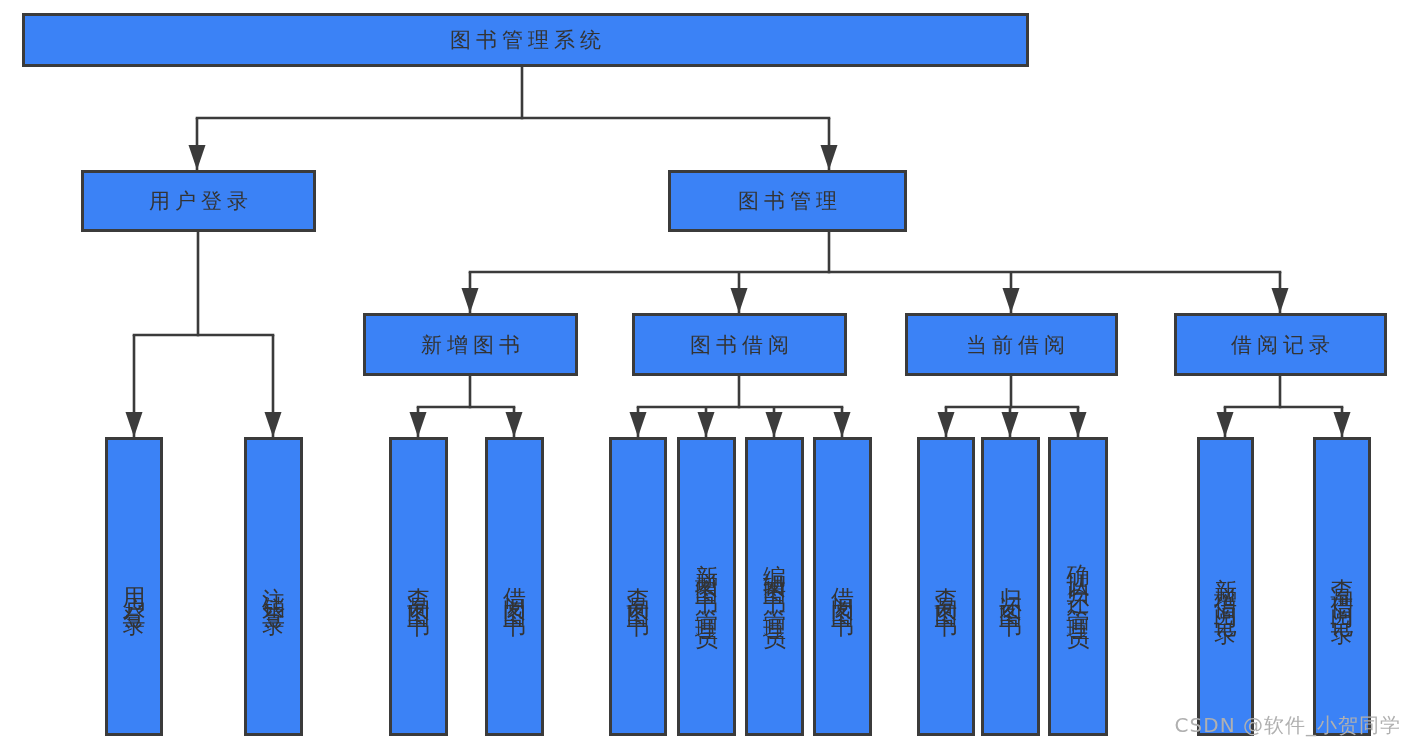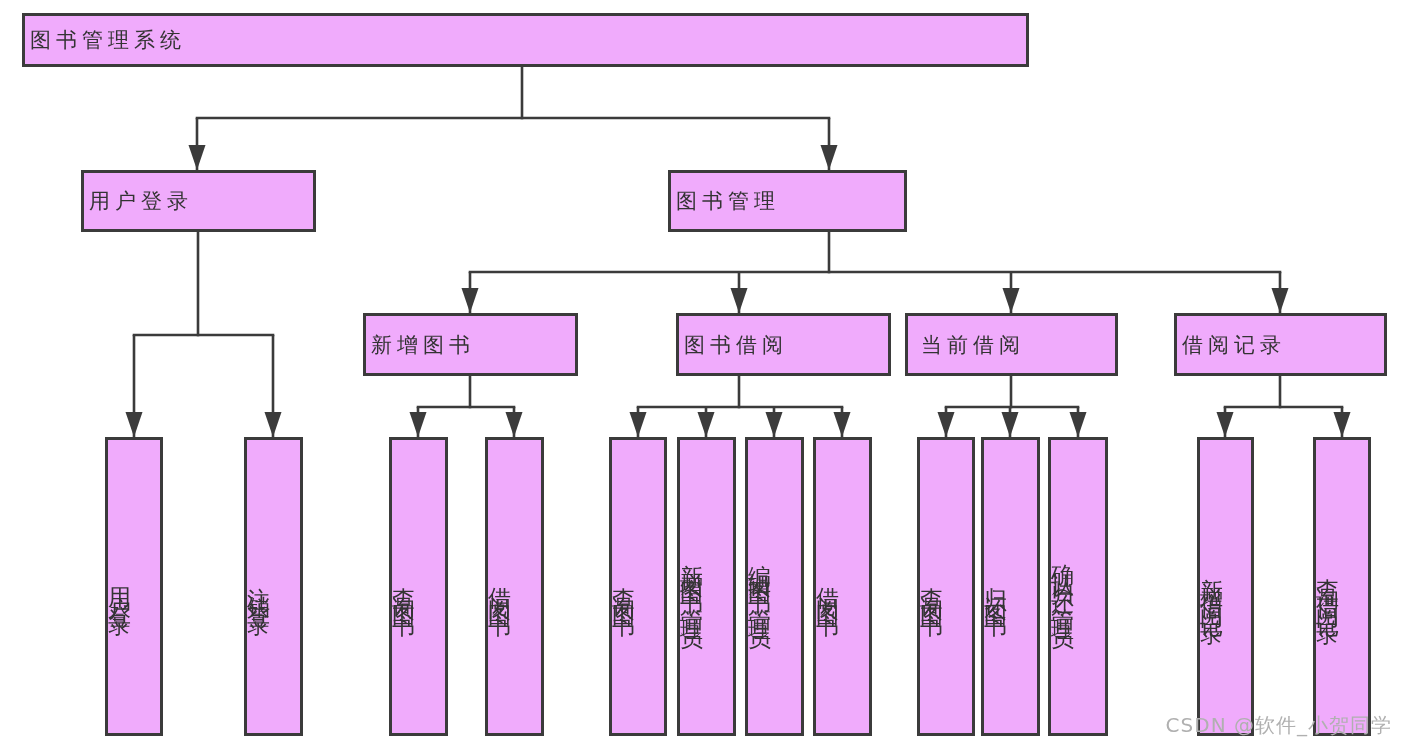--- a/index.html
+++ b/index.html
@@ -17,44 +17,45 @@
   .connectors {
     position: absolute;
     left: 0; top: 0;
     width: 1405px;
     height: 747px;
   }
   .box {
     position: absolute;
     box-sizing: border-box;
     border: 3px solid #3b3b3b;
-    background: #f0abfc;
+    background: #3b82f6;
     display: flex;
     align-items: center;
+    justify-content: center;
     color: #333333;
   }
   .h-label {
     font-size: 21px;
     letter-spacing: 5px;
     text-indent: 5px; 
     white-space: nowrap;
     color: #333333;
   }
   .leaf span {
     writing-mode: vertical-rl;
     text-orientation: mixed;
     font-size: 23px;
     letter-spacing: 9px;
     line-height: 1;
     color: #333333;
     white-space: nowrap;
   }
   .watermark {
     position: absolute;
-    right: 13px;
+    right: 4px;
     bottom: 8px;
     font-size: 20px;
     letter-spacing: 1px;
     color: #b0b0b0;
     white-space: nowrap;
   }
 </style>
 </head>
 <body>
 
@@ -132,21 +133,21 @@
   <div class="box" style="left:81px; top:170px; width:235px; height:62px;">
     <span class="h-label">用户登录</span>
   </div>
   <div class="box" style="left:668px; top:170px; width:239px; height:62px;">
     <span class="h-label">图书管理</span>
   </div>
 
   <div class="box" style="left:363px; top:313px; width:215px; height:63px;">
     <span class="h-label">新增图书</span>
   </div>
-  <div class="box" style="left:632px; top:313px; width:215px; height:63px;margin-left:44px;">
+  <div class="box" style="left:632px; top:313px; width:215px; height:63px;">
     <span class="h-label">图书借阅</span>
   </div>
   <div class="box" style="left:905px; top:313px; width:213px; height:63px;padding-left:8px;">
     <span class="h-label">当前借阅</span>
   </div>
   <div class="box" style="left:1174px; top:313px; width:213px; height:63px;">
     <span class="h-label">借阅记录</span>
   </div>
 
   <div class="box leaf" style="left:105px; top:437px; width:58px; height:299px;">

